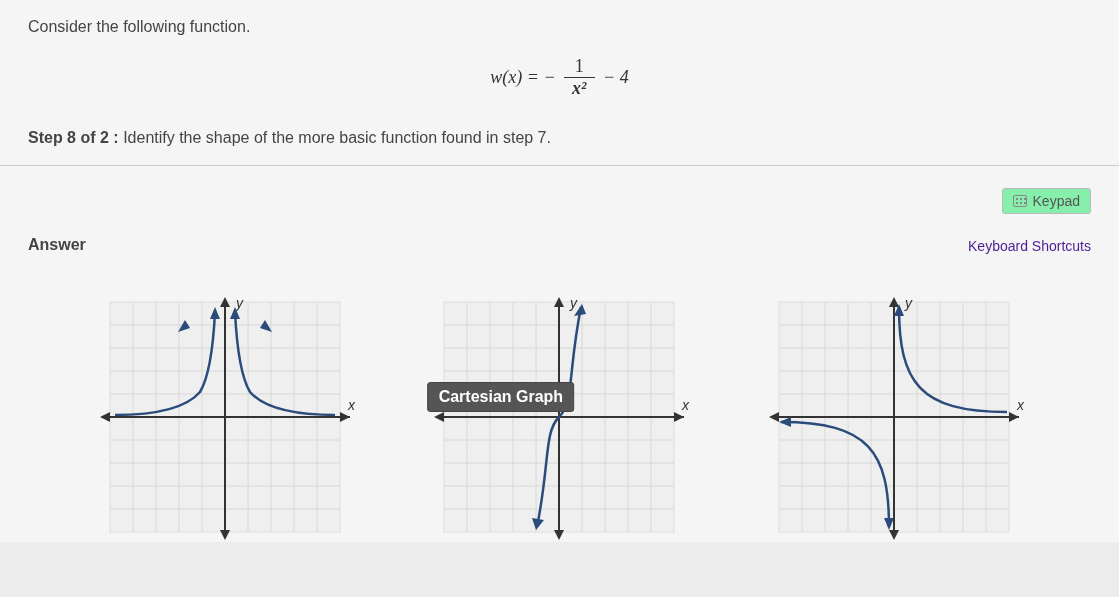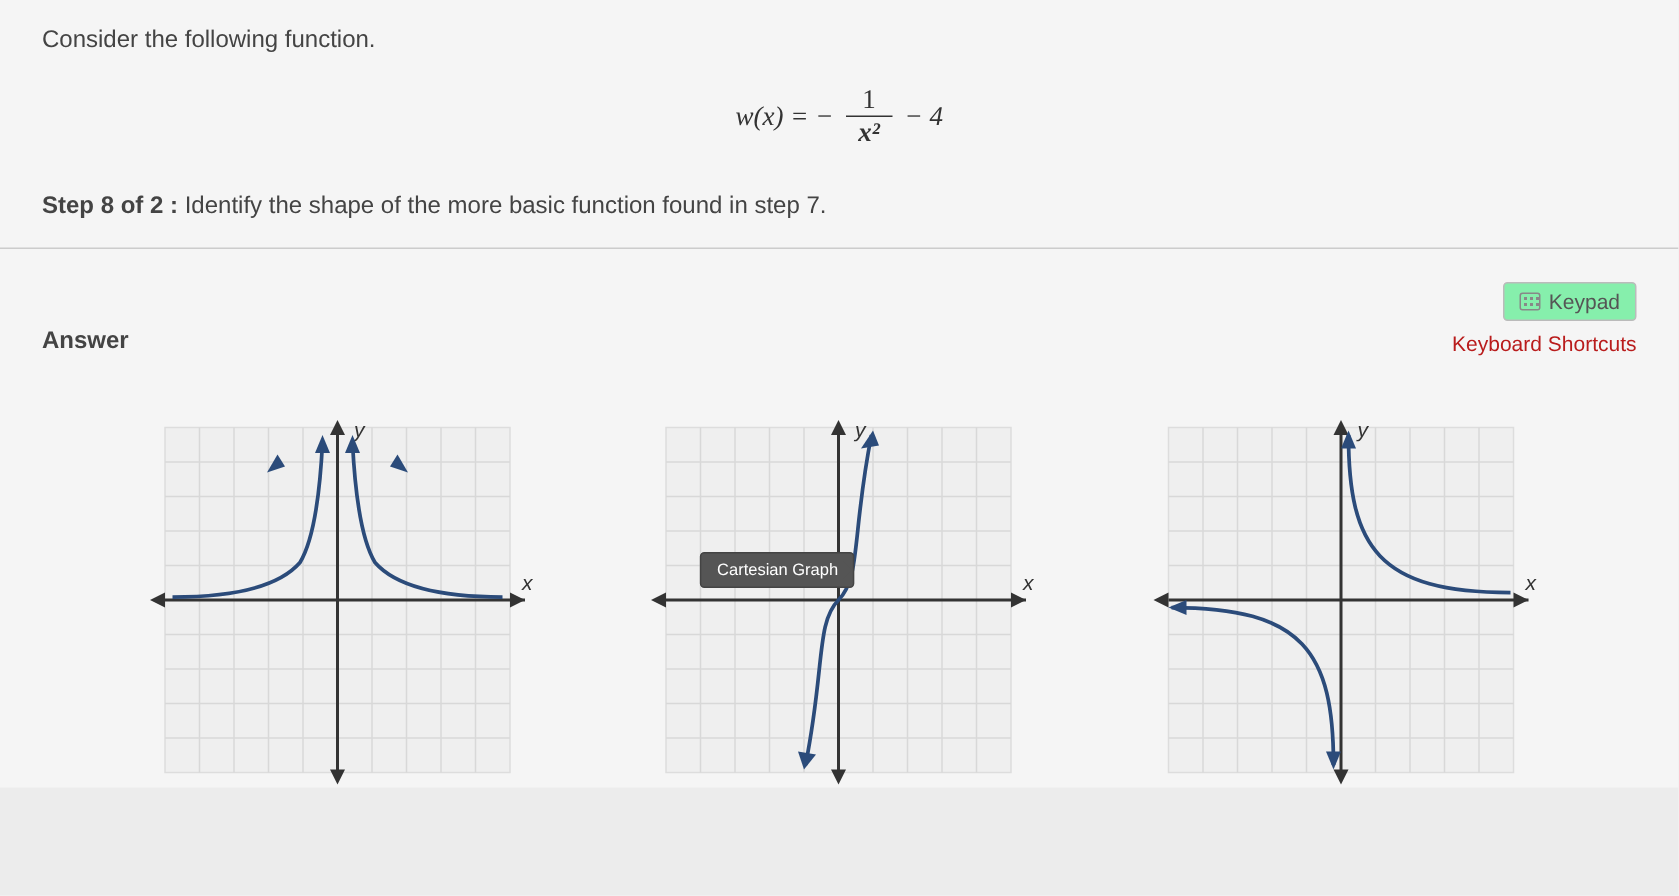--- a/index.html
+++ b/index.html
@@ -50,37 +50,38 @@
     .keypad-icon {
       width: 14px; height: 12px; border:1px solid #888; border-radius:2px;
       display:inline-block; position:relative; background:
         linear-gradient(#888,#888) 2px 2px/2px 2px no-repeat,
         linear-gradient(#888,#888) 6px 2px/2px 2px no-repeat,
         linear-gradient(#888,#888) 10px 2px/2px 2px no-repeat,
         linear-gradient(#888,#888) 2px 6px/2px 2px no-repeat,
         linear-gradient(#888,#888) 6px 6px/2px 2px no-repeat,
         linear-gradient(#888,#888) 10px 6px/2px 2px no-repeat;
     }
-    .shortcut-link { color:#b91c1c; font-size:14px; margin-top:7px; display:block; cursor:pointer; }
+    .shortcut-link { color:#4c1d95; font-size:14px; margin-top:24px; display:block; cursor:pointer; }
     .graphs-row {
       display:flex; justify-content: space-around; gap: 60px;
       padding: 30px 60px 0 60px;
     }
     .graph-option { position: relative; cursor: pointer; }
     .graph-option svg { display:block; }
     .tooltip-dot {
       position:absolute; left: 50%; top: 44%; width:6px; height:6px; background:#333;
       border-radius:50%; transform:translate(-50%,-50%);
     }
     .tooltip {
       position:absolute; left: 50%; top: 42%;
       transform: translate(-90%, -50%);
-      background:#555; color:#fff; font-size:11px; padding:5px 10px;
+      background:#555; color:#fff; font-size:16px; padding:5px 10px;
       border-radius:3px; white-space:nowrap; z-index:5;
       border:1px solid #444;
+      font-weight:bold;
     }
     .tooltip::after {
       content:''; position:absolute; right:-6px; top:50%; transform:translateY(-50%);
       border:6px solid transparent; border-left-color:#555;
     }
   </style>
 </head>
 <body>
 
 <div class="content">

